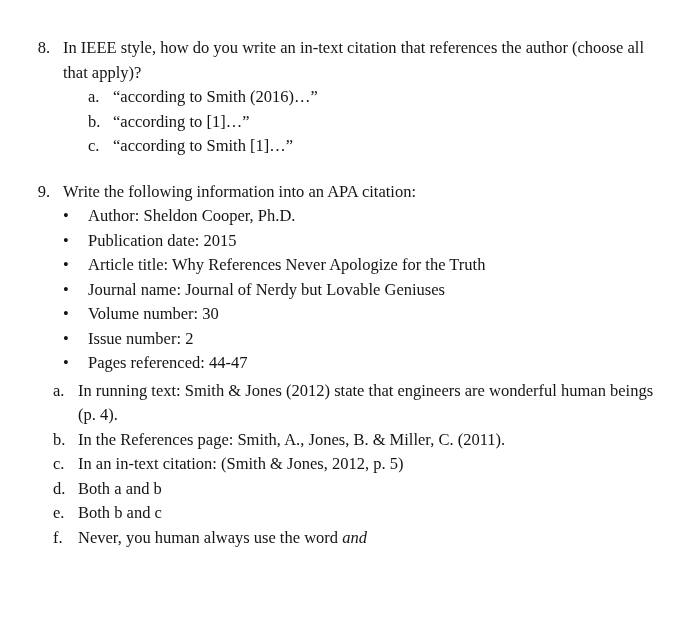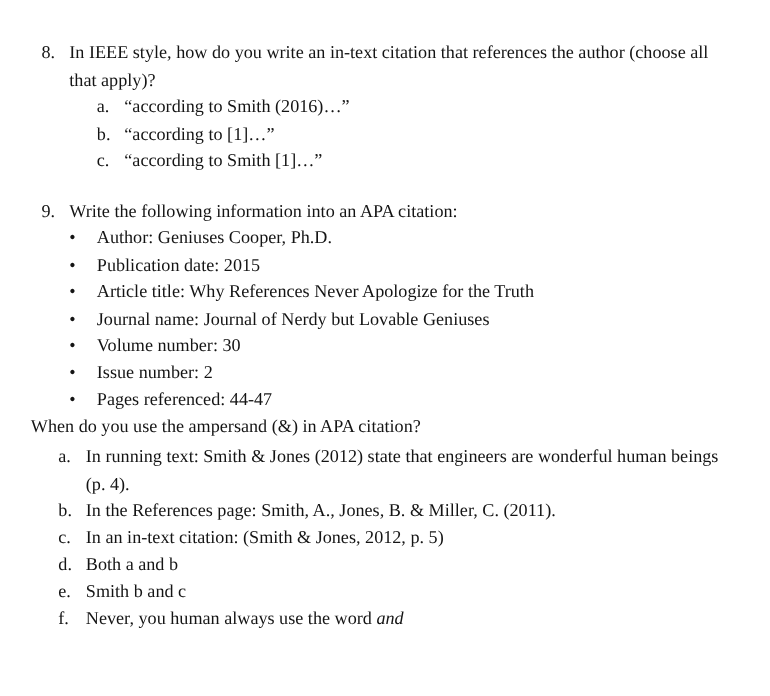--- a/index.html
+++ b/index.html
@@ -87,21 +87,21 @@
     </div>
   </div>
 
   <div class="question q9">
     <div class="qnum">9.</div>
     <div class="qbody">
       <div class="qtext">Write the following information into an APA citation:</div>
       <div class="bullets">
         <div class="bullet-item">
           <span class="bullet-marker">•</span>
-          <span class="bullet-text">Author: Geniuses Cooper, Ph.D.</span>
+          <span class="bullet-text">Author: Sheldon Cooper, Ph.D.</span>
         </div>
         <div class="bullet-item">
           <span class="bullet-marker">•</span>
           <span class="bullet-text">Publication date: 2015</span>
         </div>
         <div class="bullet-item">
           <span class="bullet-marker">•</span>
           <span class="bullet-text">Article title: Why References Never Apologize for the Truth</span>
         </div>
         <div class="bullet-item">
@@ -119,41 +119,40 @@
         <div class="bullet-item">
           <span class="bullet-marker">•</span>
           <span class="bullet-text">Pages referenced: 44-47</span>
         </div>
       </div>
     </div>
   </div>
 
   <div class="question q10">
     <div class="qbody">
-      <div class="qtext">When do you use the ampersand (&amp;) in APA citation?</div>
       <div class="options q10-options">
         <div class="option">
           <span class="opt-label">a.</span>
           <span class="opt-text">In running text: Smith &amp; Jones (2012) state that engineers are wonderful human beings (p. 4).</span>
         </div>
         <div class="option">
           <span class="opt-label">b.</span>
           <span class="opt-text">In the References page: Smith, A., Jones, B. &amp; Miller, C. (2011).</span>
         </div>
         <div class="option">
           <span class="opt-label">c.</span>
           <span class="opt-text">In an in-text citation: (Smith &amp; Jones, 2012, p. 5)</span>
         </div>
         <div class="option">
           <span class="opt-label">d.</span>
           <span class="opt-text">Both a and b</span>
         </div>
         <div class="option">
           <span class="opt-label">e.</span>
-          <span class="opt-text">Smith b and c</span>
+          <span class="opt-text">Both b and c</span>
         </div>
         <div class="option">
           <span class="opt-label">f.</span>
           <span class="opt-text"><span>Never, you human always use the word </span><span class="it">and</span></span>
         </div>
       </div>
     </div>
   </div>
 
 </div>

